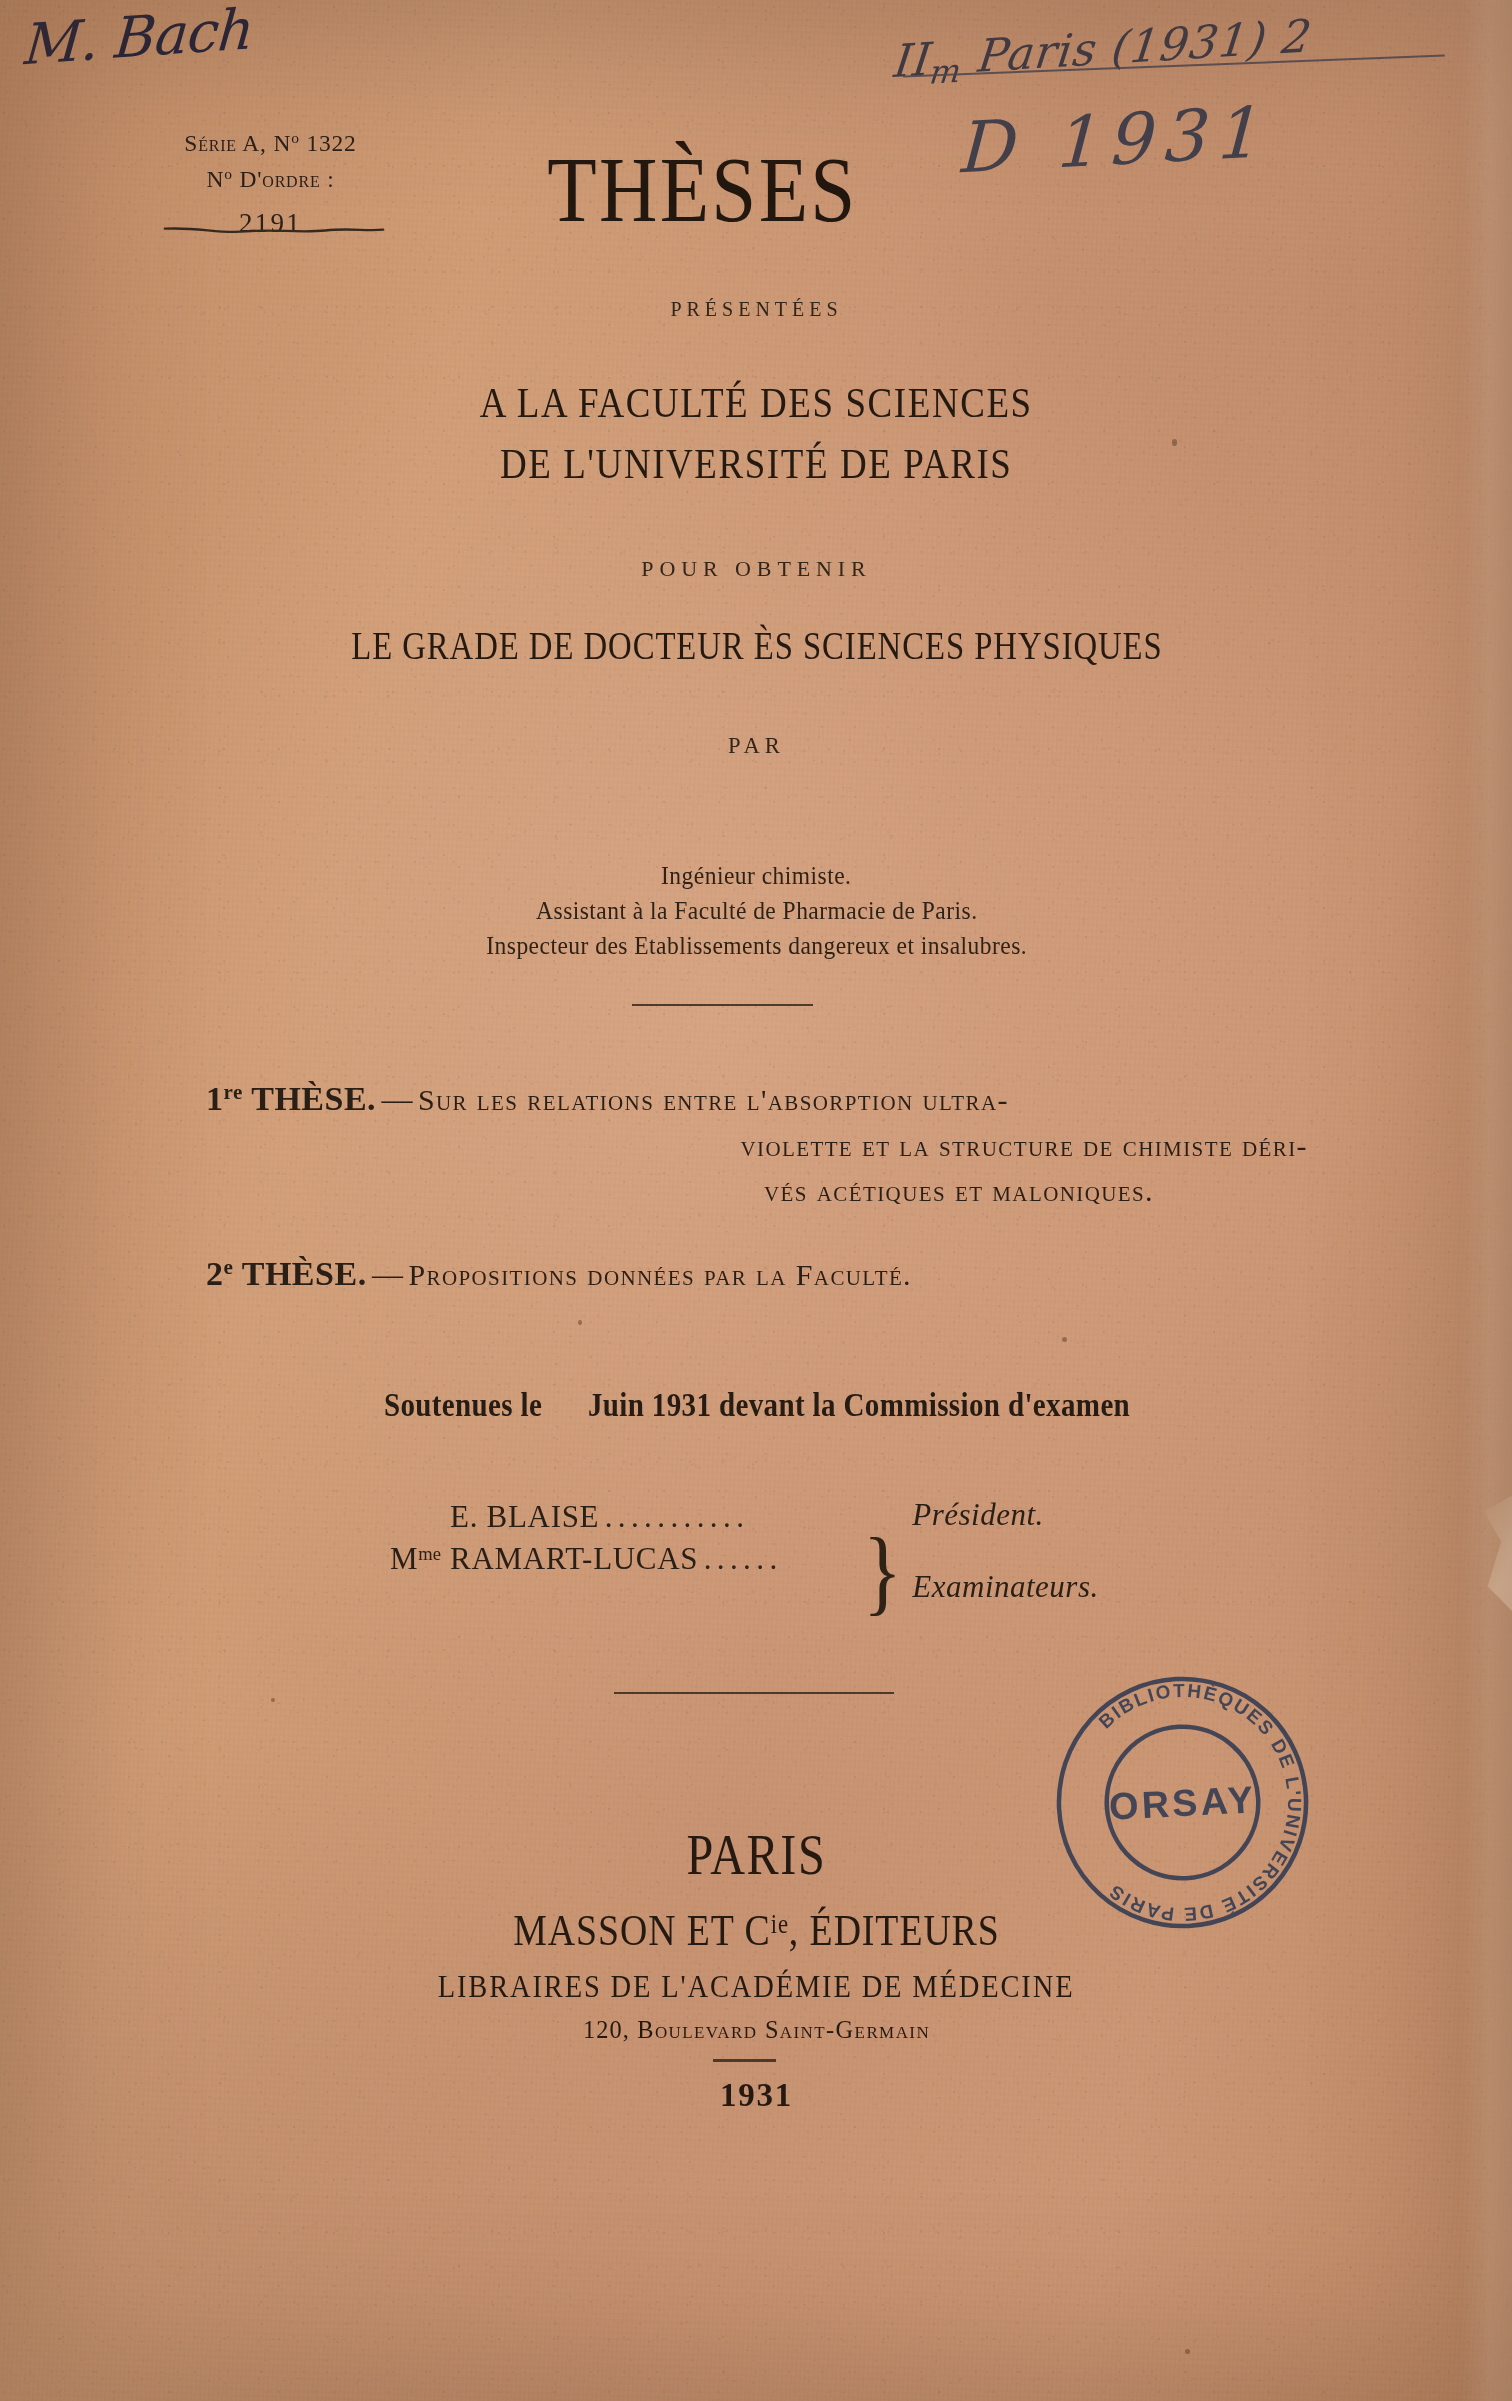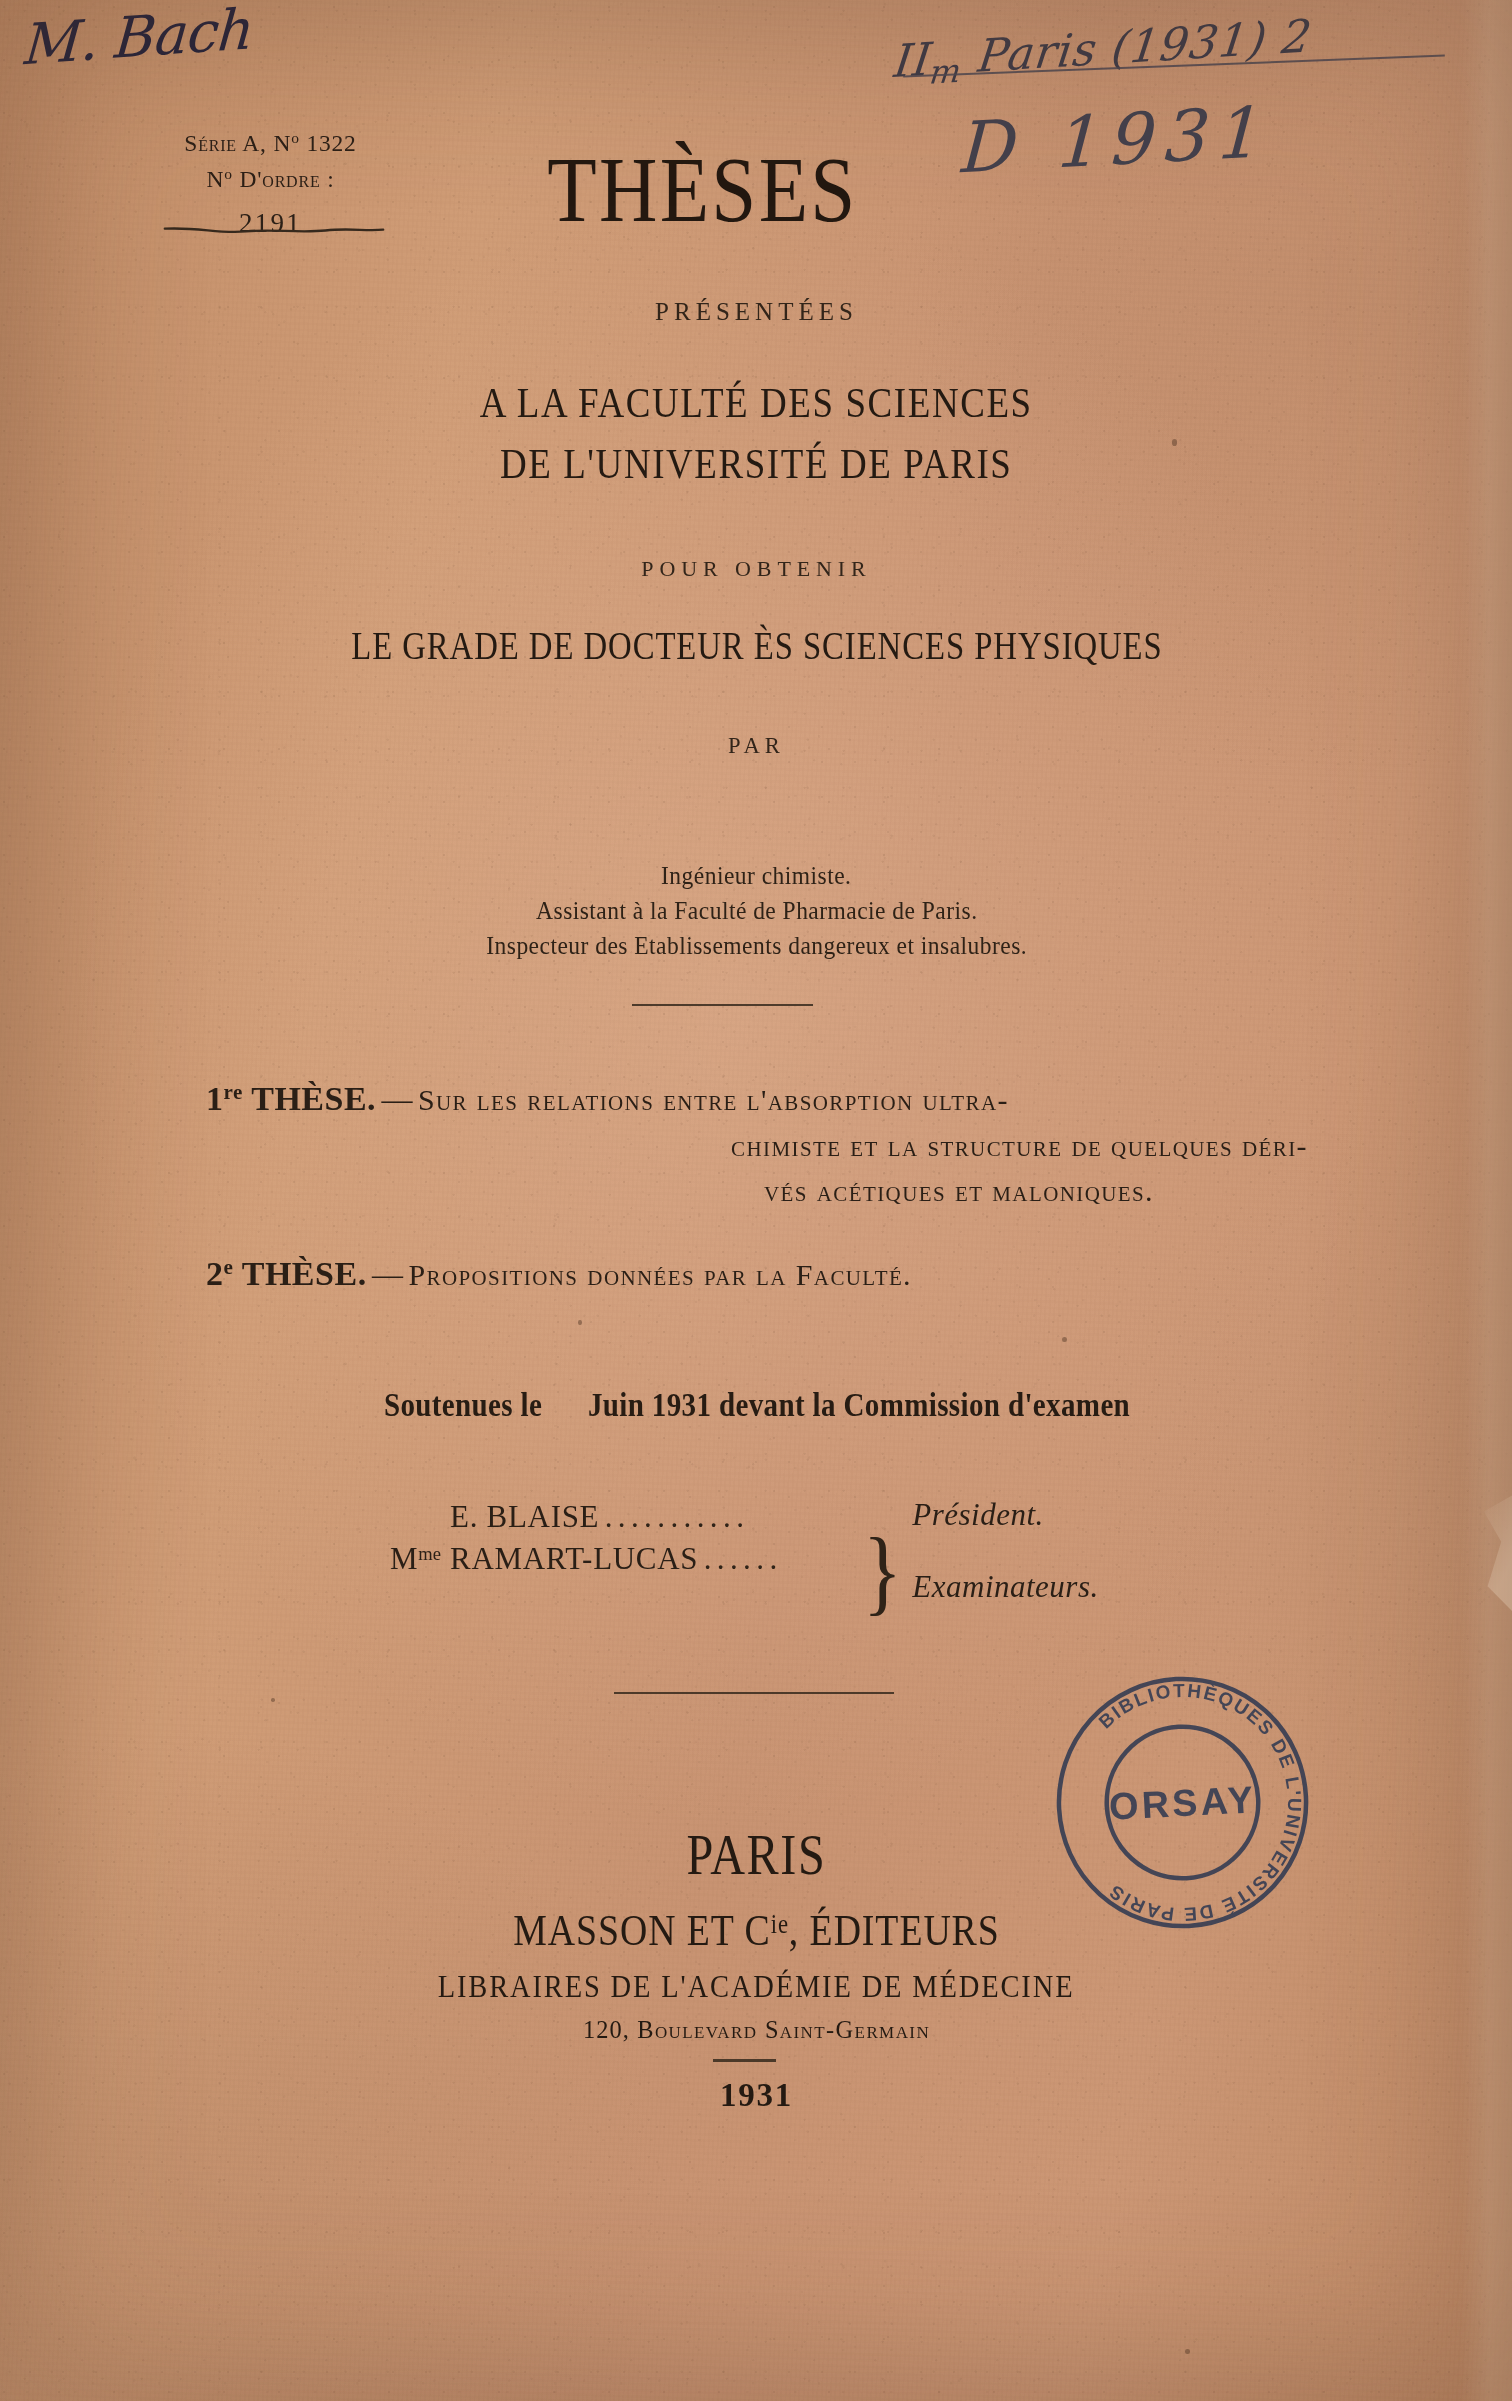--- a/index.html
+++ b/index.html
@@ -120,21 +120,21 @@
     top: 135px;
     left: -54px;
     font-size: 94px;
     letter-spacing: 2.7px;
     color: #231810;
   }
   .title-theses .cond { transform: scaleX(0.86); font-weight: 400; }
 
   .presentees {
     top: 298px;
-    font-size: 25px;
+    font-size: 20px;
     letter-spacing: 5px;
     color: #32251a;
   }
 
   .faculte1 { top: 379px; font-size: 42px; letter-spacing: 1.8px; }
   .faculte2 { top: 440px; font-size: 42px; letter-spacing: 1.8px; }
   .faculte1 .cond, .faculte2 .cond { transform: scaleX(0.88); }
 
   .pour-obtenir {
     top: 556px;
@@ -450,21 +450,21 @@
       <span class="cond">Inspecteur des Etablissements dangereux et insalubres.</span>
     </div>
 
     <div class="rule rule-1"></div>
 
     <div class="thesis thesis-1">
       <div class="l1">
         <span class="num-label"><span>1</span><span class="ord">re</span>
           <span>THÈSE.</span></span><span class="dash">—</span><span class="body">Sur les relations entre l'absorption ultra-</span>
       </div>
-      <div class="l2 body">chimiste et la structure de quelques déri-</div>
+      <div class="l2 body">violette et la structure de chimiste déri-</div>
       <div class="l3 body">vés acétiques et maloniques.</div>
     </div>
 
     <div class="thesis thesis-2">
       <div class="l1">
         <span class="num-label"><span>2</span><span class="ord">e</span>
           <span>THÈSE.</span></span><span class="dash">—</span><span class="body">Propositions données par la Faculté.</span>
       </div>
     </div>
 

